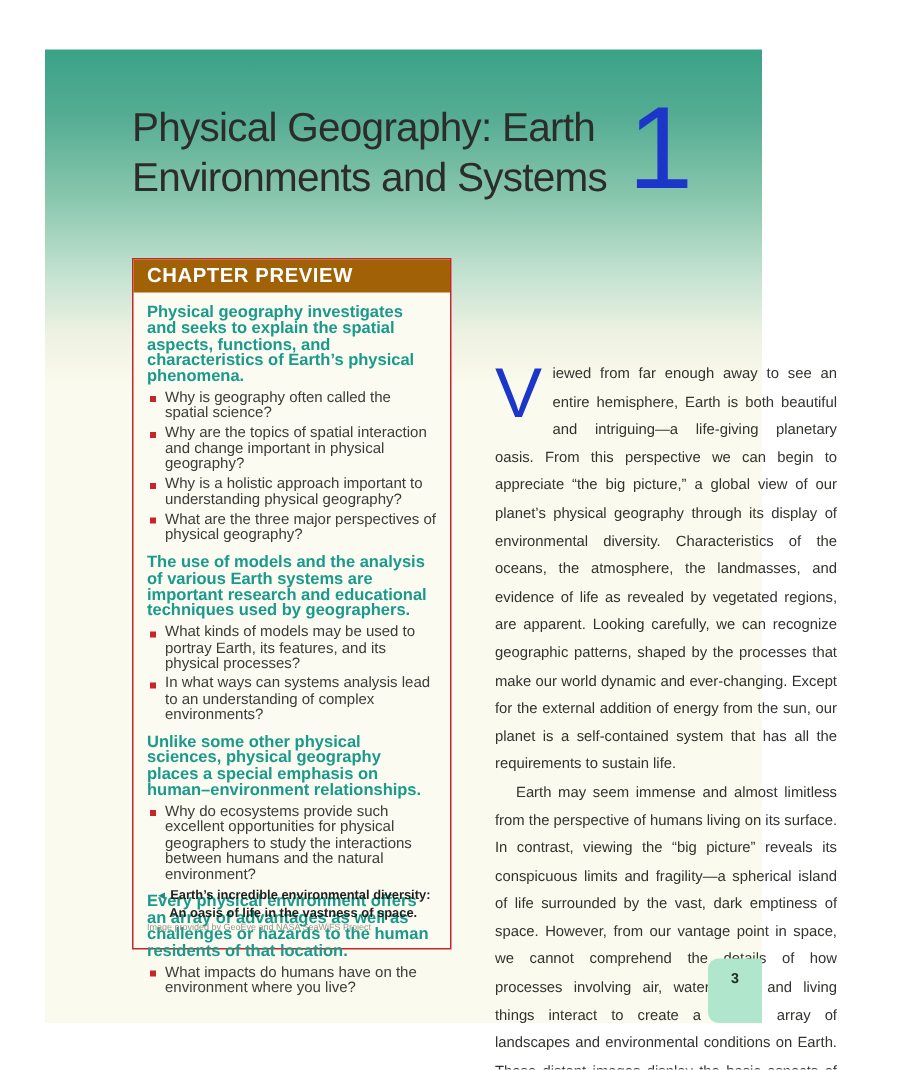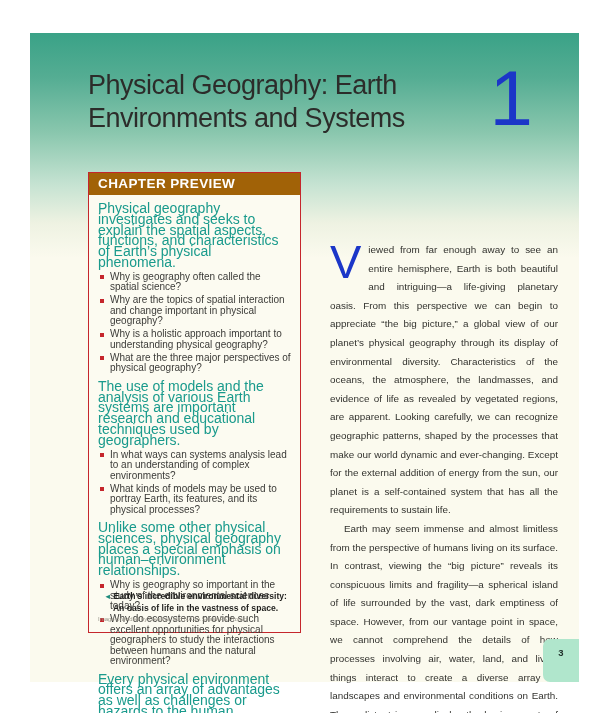--- a/index.html
+++ b/index.html
@@ -3,21 +3,21 @@
 <meta charset="utf-8">
 <style>
   html,body { margin:0; padding:0; }
   body {
     width:600px; height:713px; position:relative;
     background:#ffffff;
     font-family:"Liberation Sans", sans-serif;
     overflow:hidden;
   }
   .page {
-    position:absolute; left:30px; top:33px; width:549px; height:649px;
+    position:absolute; left:30px; top:33px; width:478px; height:649px;
     background:linear-gradient(to bottom,
       #3aa287 0px, #55ad93 45px, #8ac7ae 100px, #c4e2d1 150px,
       #eef2e2 190px, #fbfaee 225px, #fbfaee 100%);
   }
   .chapter-title {
     position:absolute; left:58px; top:36px;
     font-size:27px; line-height:33px; font-weight:400;
     letter-spacing:-0.5px; color:#2c2c2a;
   }
   .chapter-number {
@@ -29,21 +29,21 @@
     position:absolute; left:58px; top:139px; width:213px; height:461px;
     background:#fcfbf1; border:1.5px solid #c5262c; box-sizing:border-box;
   }
   .preview-header {
     height:22px; background:#a16207; color:#ffffff;
     font-size:13.5px; font-weight:bold; letter-spacing:0.4px;
     padding:3px 0 0 9px; box-sizing:border-box;
   }
   .preview-content { padding:1px 9px 0 9px; }
   .lead {
-    font-size:14px; line-height:10.8px; font-weight:normal;
+    font-size:11px; line-height:10.8px; font-weight:bold;
     color:#199a8c; margin:7px 0 4px 0;
   }
   .question {
     position:relative; padding-left:12px; margin:0 0 2.5px 0;
     font-size:10px; line-height:10.5px; color:#3b3b38;
   }
   .bullet-sq {
     position:absolute; left:2px; top:3.5px; width:4px; height:4px;
     background:#c5262c; display:inline-block;
   }
@@ -93,25 +93,24 @@
     <div class="preview-content">
 
       <div class="lead">Physical geography investigates and seeks to explain the spatial aspects, functions, and characteristics of Earth’s physical phenomena.</div>
       <div class="question"><span class="bullet-sq"></span><span>Why is geography often called the spatial science?</span></div>
       <div class="question"><span class="bullet-sq"></span><span>Why are the topics of spatial interaction and change important in physical geography?</span></div>
 
       <div class="question"><span class="bullet-sq"></span><span>Why is a holistic approach important to understanding physical geography?</span></div>
       <div class="question"><span class="bullet-sq"></span><span>What are the three major perspectives of physical geography?</span></div>
 
       <div class="lead">The use of models and the analysis of various Earth systems are important research and educational techniques used by geographers.</div>
+      <div class="question"><span class="bullet-sq"></span><span>What kinds of models may be used to portray Earth, its features, and its physical processes?</span></div>
       <div class="question"><span class="bullet-sq"></span><span>In what ways can systems analysis lead to an understanding of complex environments?</span></div>
-      <div class="question"><span class="bullet-sq"></span><span>What kinds of models may be used to portray Earth, its features, and its physical processes?</span></div>
 
       <div class="lead">Unlike some other physical sciences, physical geography places a special emphasis on human–environment relationships.</div>
-      <div class="question"><span class="bullet-sq"></span><span>Why is geography so important in the study of the environmental sciences today?</span></div>
       <div class="question"><span class="bullet-sq"></span><span>Why do ecosystems provide such excellent opportunities for physical geographers to study the interactions between humans and the natural environment?</span></div>
 
       <div class="lead">Every physical environment offers an array of advantages as well as challenges or hazards to the human residents of that location.</div>
       <div class="question"><span class="bullet-sq"></span><span>What impacts do humans have on the environment where you live?</span></div>
 
     </div>
 
     <div class="caption-block">
       <div class="caption">
         <span class="caption-arrow">◄</span><span>Earth’s incredible environmental diversity: An oasis of life in the vastness of space.</span>

